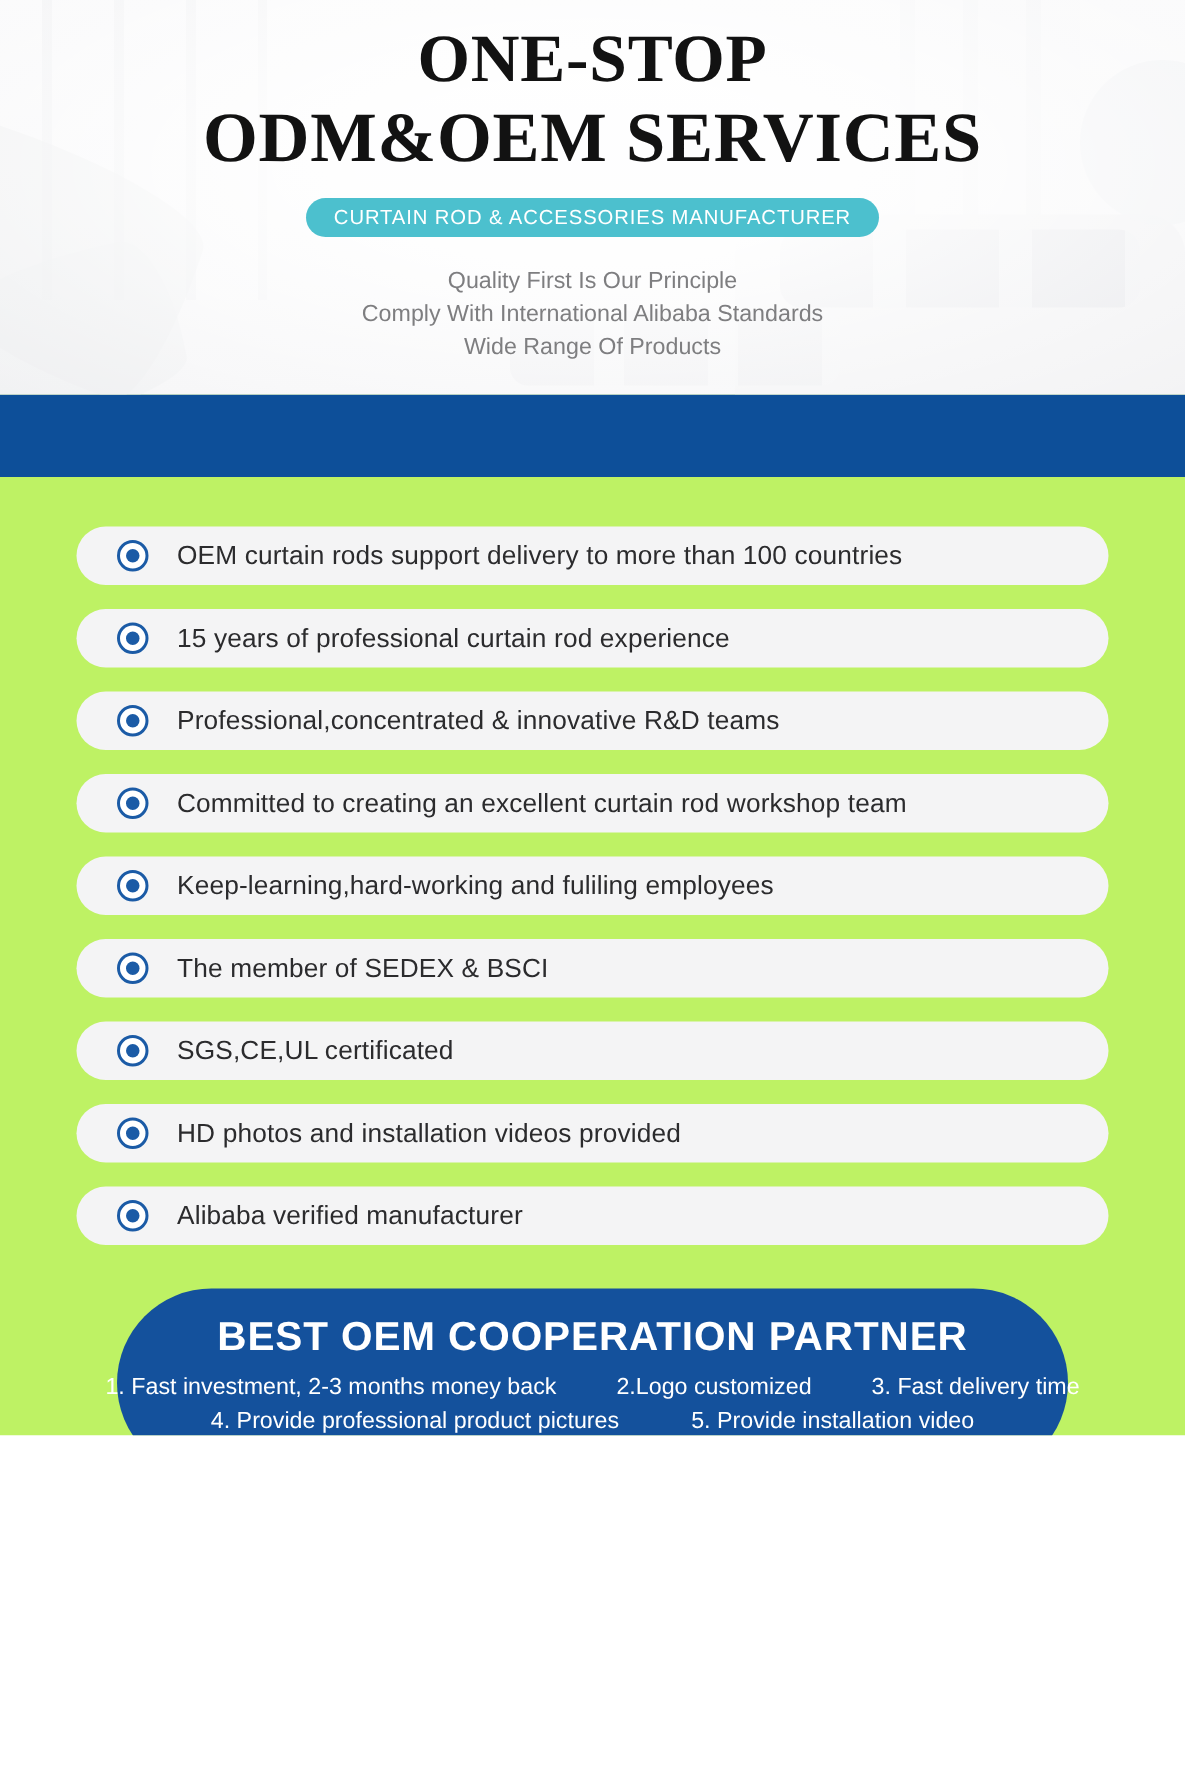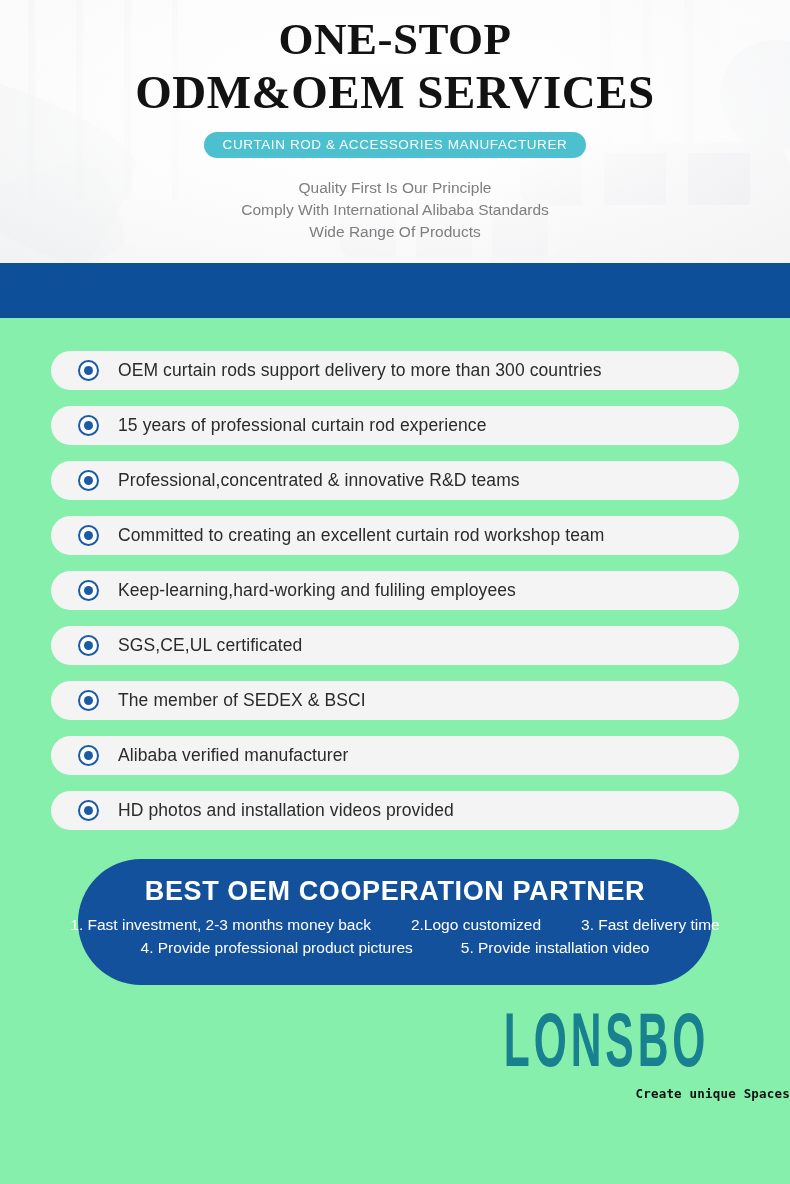--- a/index.html
+++ b/index.html
@@ -1,18 +1,18 @@
 <!DOCTYPE html>
 <html style="--band-blue: #0d4f99; --partner-blue: #14519c; --badge-teal: #4cc0ce; --bullet-blue: #1b5ba6; --logo-teal: #19808f; --row-gray: #f4f4f5; --tagline-gray: #7e7e80; --text-dark: #2b2b2d;"><head>
 <meta charset="utf-8">
 <style>
   html,body{margin:0;padding:0;background:#ffffff;}
   .page{
-    position:relative;width:790px;height:1184px;margin:0 auto;
-    background:#86efac;overflow:hidden;
+    position:relative;width:790px;height:957px;margin:0 auto;
+    background:#bef264;overflow:hidden;
     font-family:"Liberation Sans", sans-serif;
   }
 
   
   .hero{position:relative;height:263px;text-align:center;overflow:hidden;background:linear-gradient(#f8f8f9,#f1f1f3);}
   .hero .bg{position:absolute;pointer-events:none;}
   .bg-window-frame{left:28px;top:0;width:150px;height:200px;
     background:repeating-linear-gradient(90deg,#e7e8eb 0 7px,#f6f6f8 7px 48px);opacity:.55;}
   .bg-window-right{right:70px;top:0;width:120px;height:230px;
     background:repeating-linear-gradient(90deg,#eaebee 0 10px,#f4f4f6 10px 42px);opacity:.5;}
@@ -109,21 +109,21 @@
     </div>
   </header>
 
   <div class="band"></div>
 
   <main class="features">
     <div class="feature-row">
       <span class="radio">
           <span class="dot"></span>
         </span>
-      <span class="feature-text">OEM curtain rods support delivery to more than 300 countries</span>
+      <span class="feature-text">OEM curtain rods support delivery to more than 100 countries</span>
     </div>
     <div class="feature-row">
       <span class="radio">
           <span class="dot"></span>
         </span>
       <span class="feature-text">15 years of professional curtain rod experience</span>
     </div>
     <div class="feature-row">
       <span class="radio">
           <span class="dot"></span>
@@ -139,39 +139,39 @@
     <div class="feature-row">
       <span class="radio">
           <span class="dot"></span>
         </span>
       <span class="feature-text">Keep-learning,hard-working and fuliling employees</span>
     </div>
     <div class="feature-row">
       <span class="radio">
           <span class="dot"></span>
         </span>
+      <span class="feature-text">The member of SEDEX &amp; BSCI</span>
+    </div>
+    <div class="feature-row">
+      <span class="radio">
+          <span class="dot"></span>
+        </span>
       <span class="feature-text">SGS,CE,UL certificated</span>
     </div>
     <div class="feature-row">
       <span class="radio">
           <span class="dot"></span>
         </span>
-      <span class="feature-text">The member of SEDEX &amp; BSCI</span>
+      <span class="feature-text">HD photos and installation videos provided</span>
     </div>
     <div class="feature-row">
       <span class="radio">
           <span class="dot"></span>
         </span>
       <span class="feature-text">Alibaba verified manufacturer</span>
-    </div>
-    <div class="feature-row">
-      <span class="radio">
-          <span class="dot"></span>
-        </span>
-      <span class="feature-text">HD photos and installation videos provided</span>
     </div>
   </main>
 
   <section class="partner">
     <h2 class="partner-title">BEST OEM COOPERATION PARTNER</h2>
     <div class="partner-line">
       <span>1. Fast investment, 2-3 months money back</span>
       <span>2.Logo customized</span>
       <span>3. Fast delivery time</span>
     </div>

